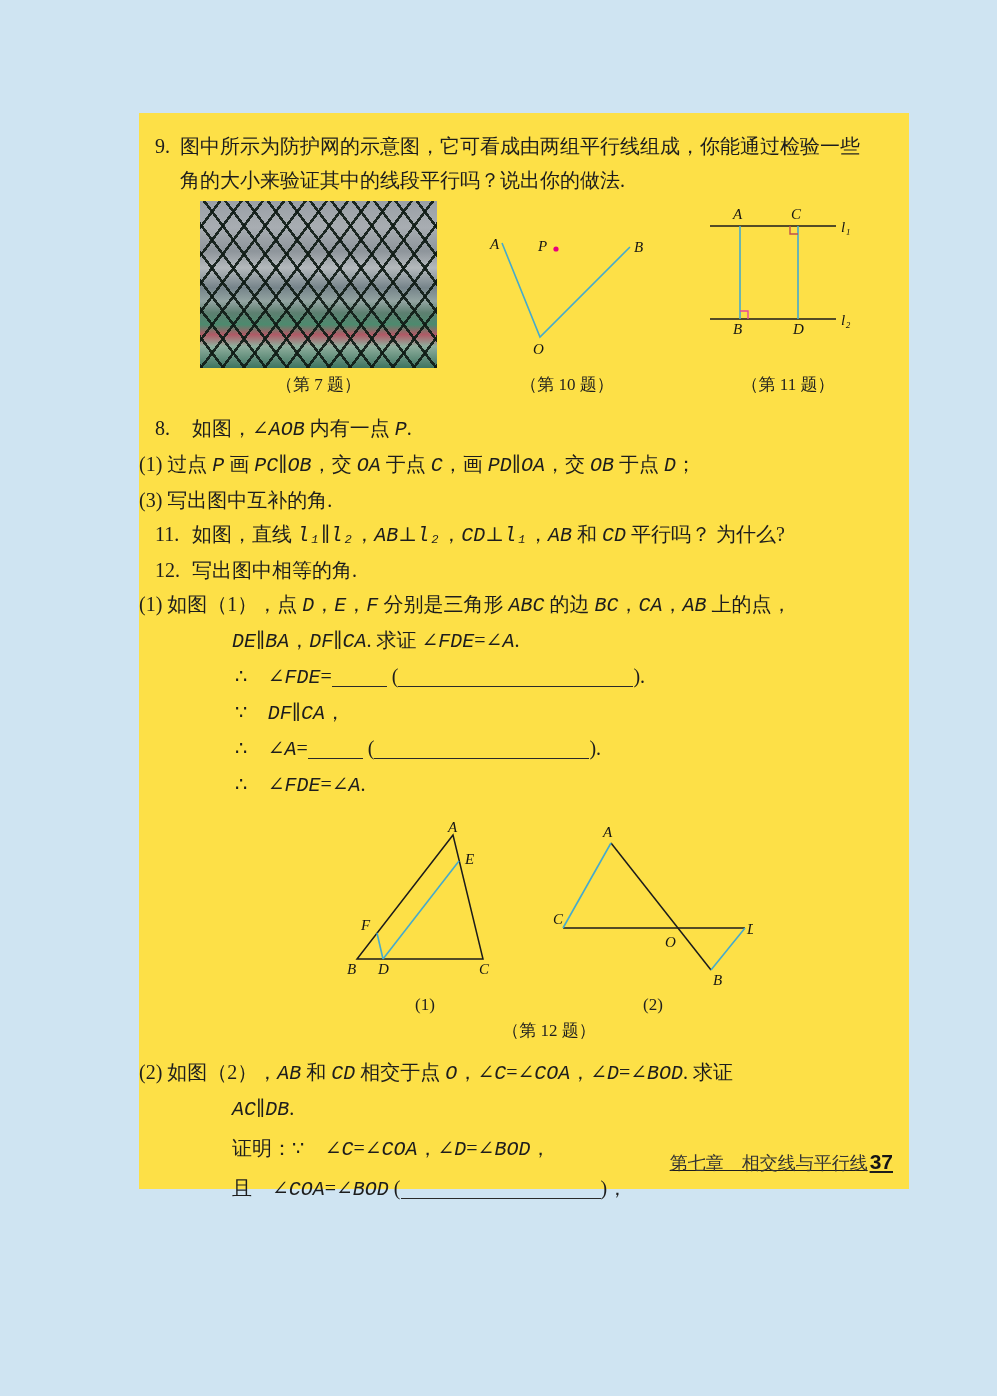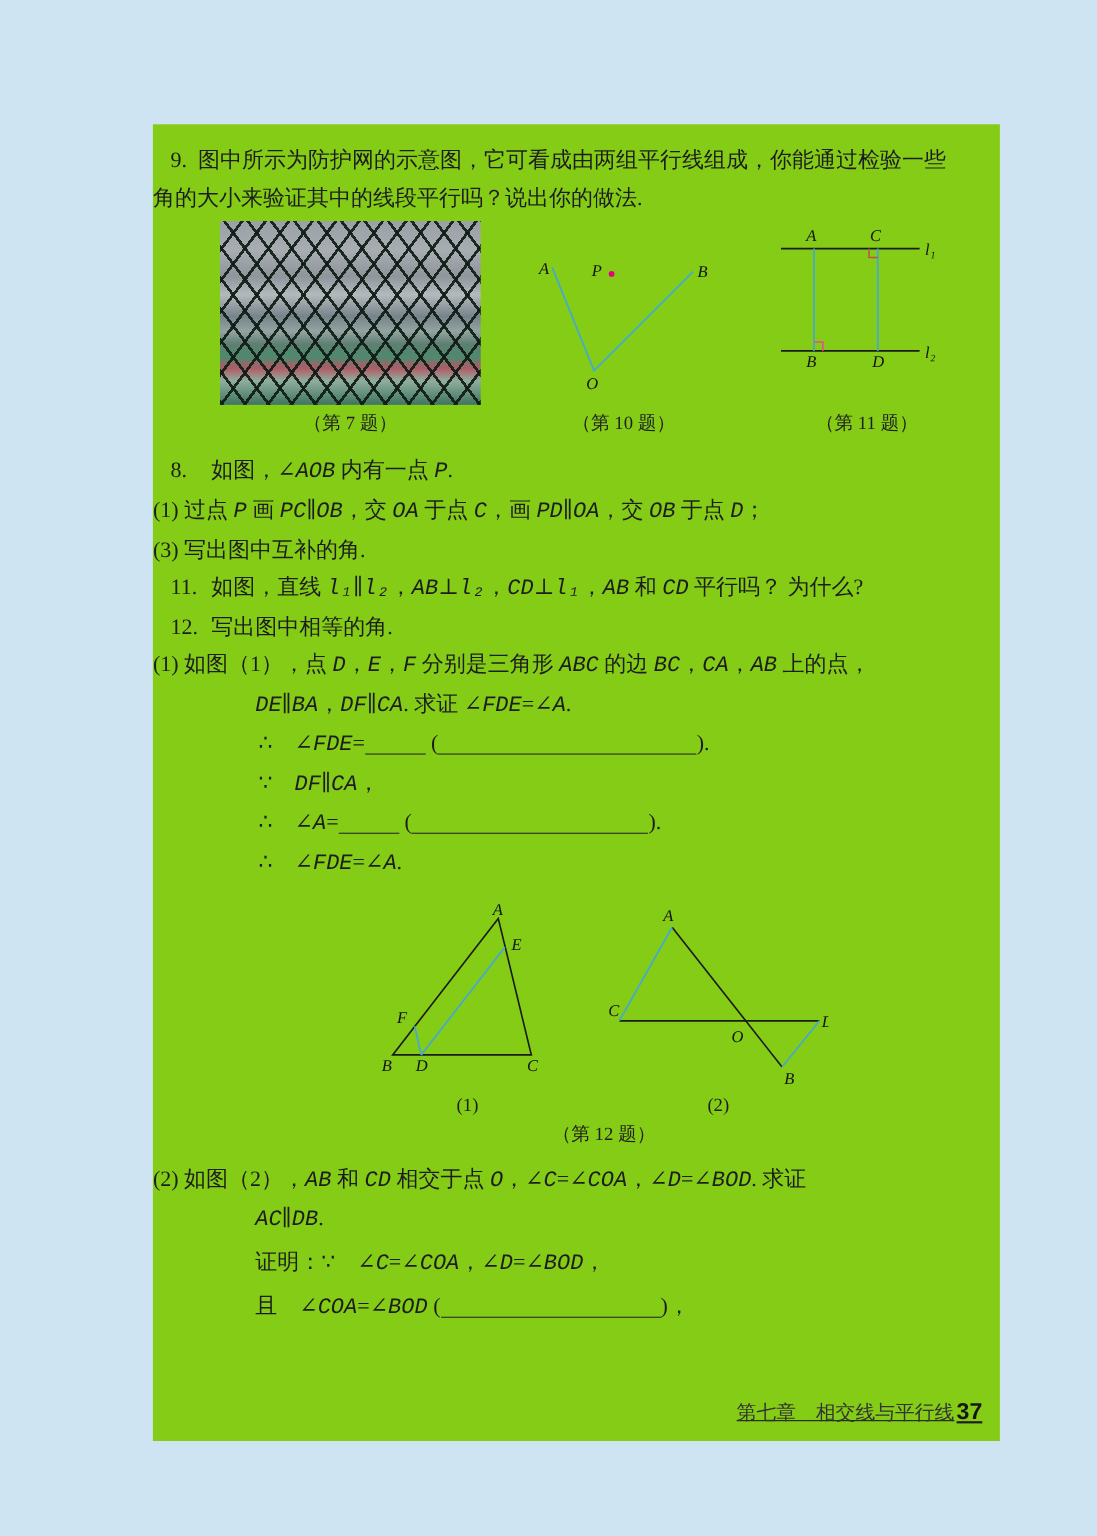--- a/index.html
+++ b/index.html
@@ -7,27 +7,27 @@
   body {
     height:1396px;
     background:#cfe4f2;
     position:relative;
     font-family:"Liberation Serif","DejaVu Serif","DejaVu Sans",serif;
     color:#1d1d1d;
     overflow:hidden;
   }
   .paper {
     position:absolute; left:139px; top:113px;
-    width:770px; height:1197px;
-    background:#84cc16;
+    width:770px; height:1076px;
+    background:#fde047;
     padding-top:16px;
   }
   .line { font-size:20px; line-height:34px; white-space:nowrap; }
   .pl16 { padding-left:16px; }
-  .pl41 { }
+  .pl41 { padding-left:41px; }
   .pl53 { }
   .pl93 { padding-left:93px; }
   .pl96 { padding-left:96px; }
   .mt4  { margin-top:4px; }
   .mt12 { margin-top:12px; }
   .mt14 { margin-top:14px; }
   .pnum1 { display:inline-block; width:25px; }
   .pnum2 { display:inline-block; width:37px; }
   .mi { font-style:italic; font-family:Liberation Mono, monospace; }
   .blank { display:inline-block; border-bottom:1.4px solid #2a2a2a; height:20px; vertical-align:-4px; }

